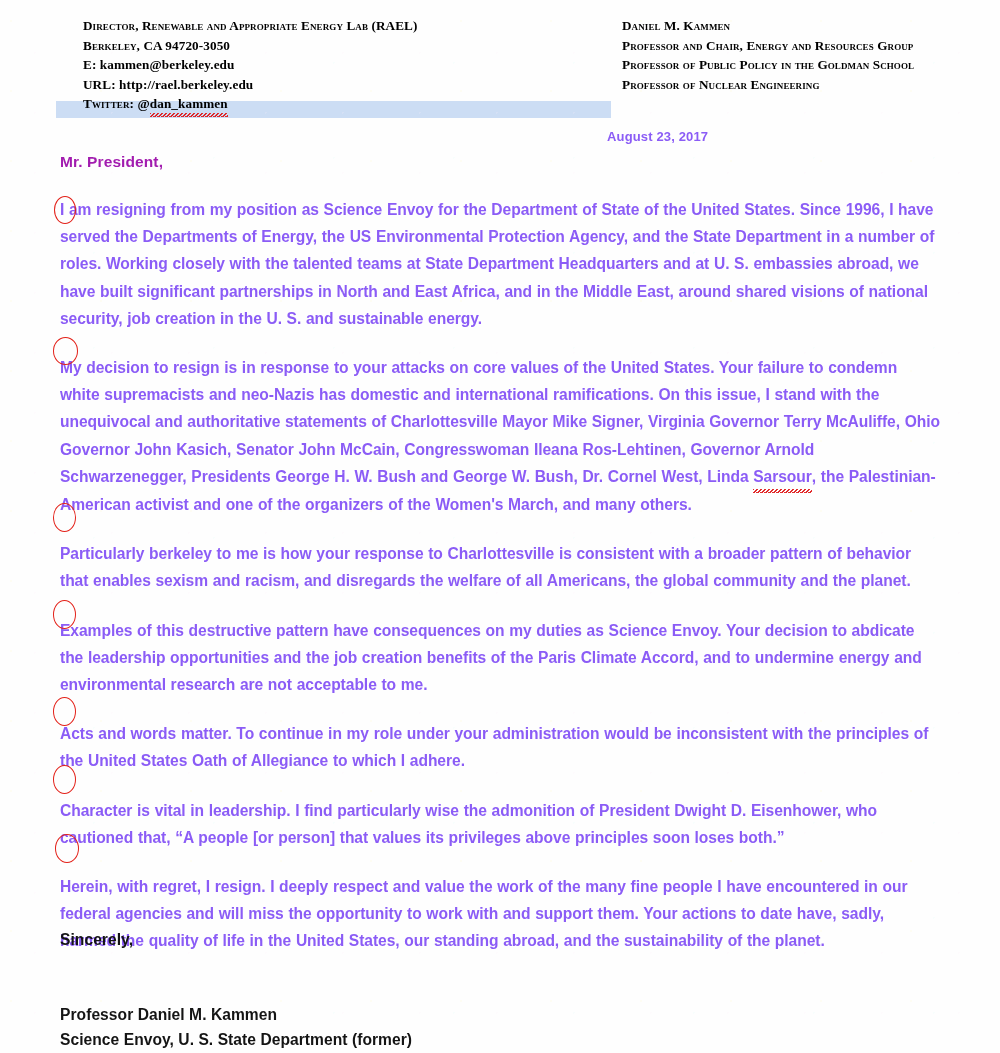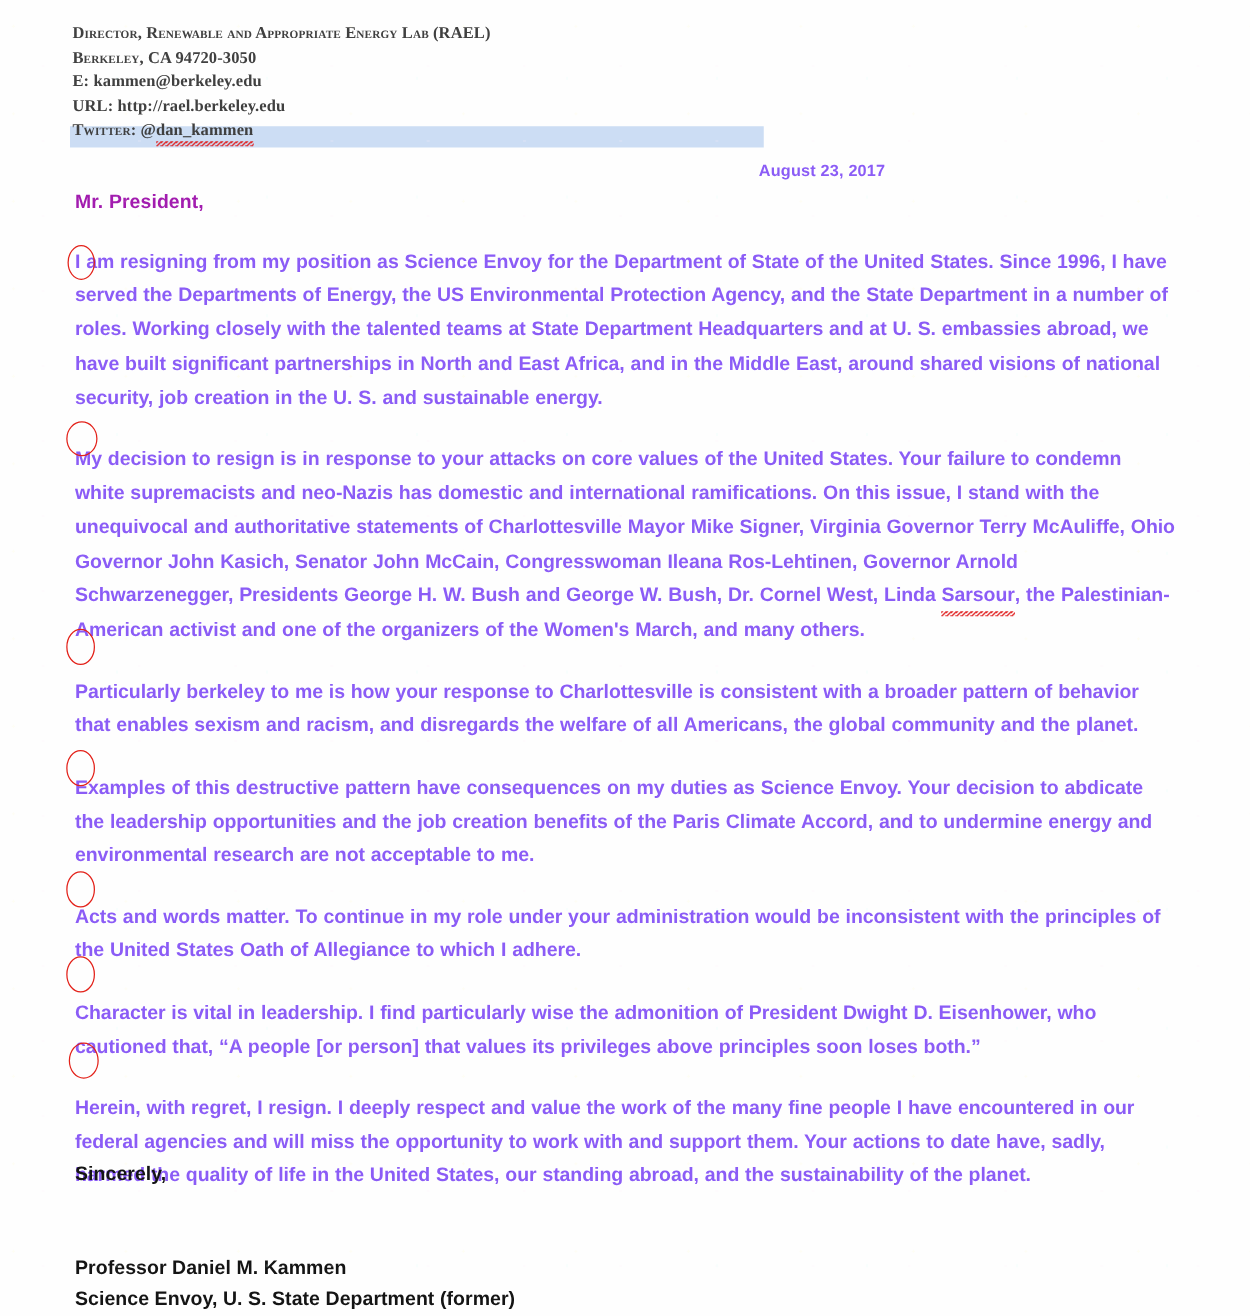--- a/index.html
+++ b/index.html
@@ -24,23 +24,24 @@
     width: 1000px;
     height: 100px;
   }
   .lh-col {
     position: absolute;
     font-family: "Liberation Serif", "DejaVu Serif", serif;
     font-weight: bold;
     font-size: 13.2px;
     line-height: 19.5px;
     letter-spacing: 0.1px;
-    color: #404040;
+    color: #000000;
     font-variant: small-caps;
     white-space: nowrap;
+    margin-left: 25px;
   }
   .lh-left { left: 58px; top: 2px; }
   .lh-right { left: 597px; top: 2px; }
   .lh-line { display: block; height: 19.5px; }
   .lh-italic {
     font-variant: normal;
   }
   .lh-email { font-variant: normal; }
   .lh-email .sc { font-variant: small-caps; }
   .twitter-highlight {
@@ -155,20 +156,26 @@
     <div class="twitter-highlight"></div>
 
     <div class="lh-col lh-left">
       <span class="lh-line">Director, Renewable and Appropriate Energy Lab (RAEL)</span>
       <span class="lh-line">Berkeley, CA 94720-3050</span>
       <span class="lh-line lh-email"><span class="sc">E:</span> <span>kammen@berkeley.edu</span></span>
       <span class="lh-line lh-email"><span class="sc">URL:</span> <span class="lh-italic">http://rael.berkeley.edu</span></span>
       <span class="lh-line"><span>Twitter: @</span><span class="squiggle lh-email">dan_kammen</span></span>
     </div>
 
+    <div class="lh-col lh-right">
+      <span class="lh-line">Daniel M. Kammen</span>
+      <span class="lh-line">Professor and Chair, Energy and Resources Group</span>
+      <span class="lh-line">Professor of Public Policy in the Goldman School</span>
+      <span class="lh-line">Professor of Nuclear Engineering</span>
+    </div>
   </div>
 
   <div class="date">August 23, 2017</div>
   <div class="salutation">Mr. President,</div>
 
   <div class="body-block">
     <p class="para"><span>I</span><span> am resigning from my position as Science Envoy for the Department of State of the United States. Since 1996, I have served the Departments of Energy, the US Environmental Protection Agency, and the State Department in a number of roles.  Working closely with the talented teams at State Department Headquarters and at U. S. embassies abroad, we have built significant partnerships in North and East Africa, and in the Middle East, around shared visions of national security, job creation in the U. S. and sustainable energy.</span></p>
     <p class="para"><span>M</span><span>y decision to resign is in response to your attacks on core values of the United States.   Your failure to condemn white supremacists and neo-Nazis has domestic and international ramifications. On this issue, I stand with the unequivocal and authoritative statements of Charlottesville Mayor Mike Signer, Virginia Governor Terry McAuliffe, Ohio Governor John Kasich, Senator John McCain, Congresswoman Ileana Ros-Lehtinen, Governor Arnold Schwarzenegger, Presidents George H. W. Bush and George W. Bush, Dr. Cornel West, Linda <span class="squiggle">Sarsour</span>, the Palestinian-American activist and one of the organizers of the Women's March, and many others.</span></p>
     <p class="para"><span>P</span><span>articularly berkeley to me is how your response to Charlottesville is consistent with a broader pattern of behavior that enables sexism and racism, and disregards the welfare of all Americans, the global community and the planet.</span></p>
     <p class="para"><span>E</span><span>xamples of this destructive pattern have consequences on my duties as Science Envoy. Your decision to abdicate the leadership opportunities and the job creation benefits of the Paris Climate Accord, and to undermine energy and environmental research are not acceptable to me.</span></p>

